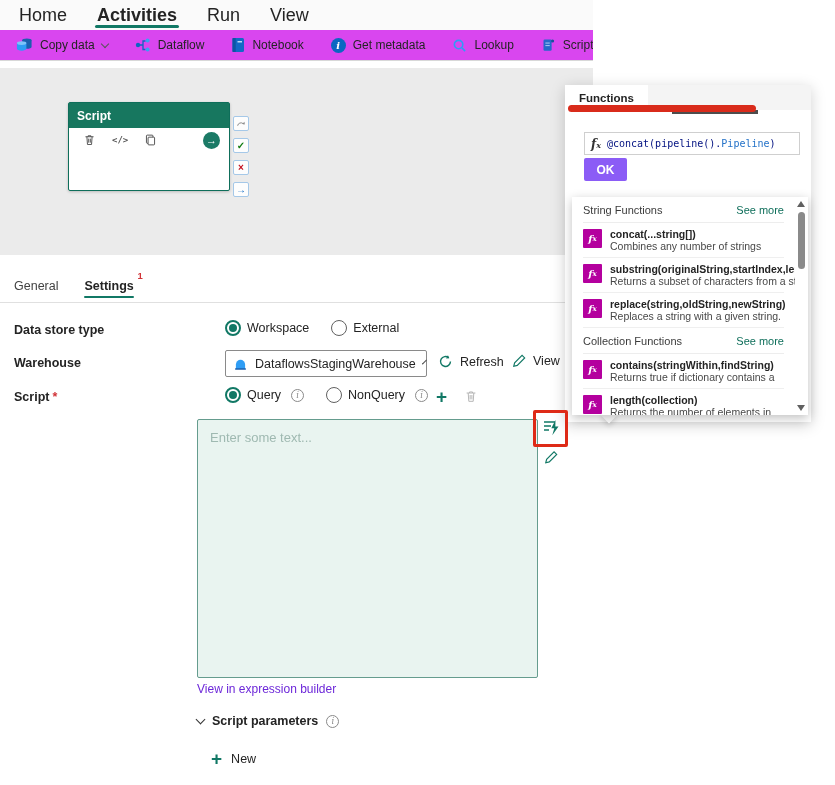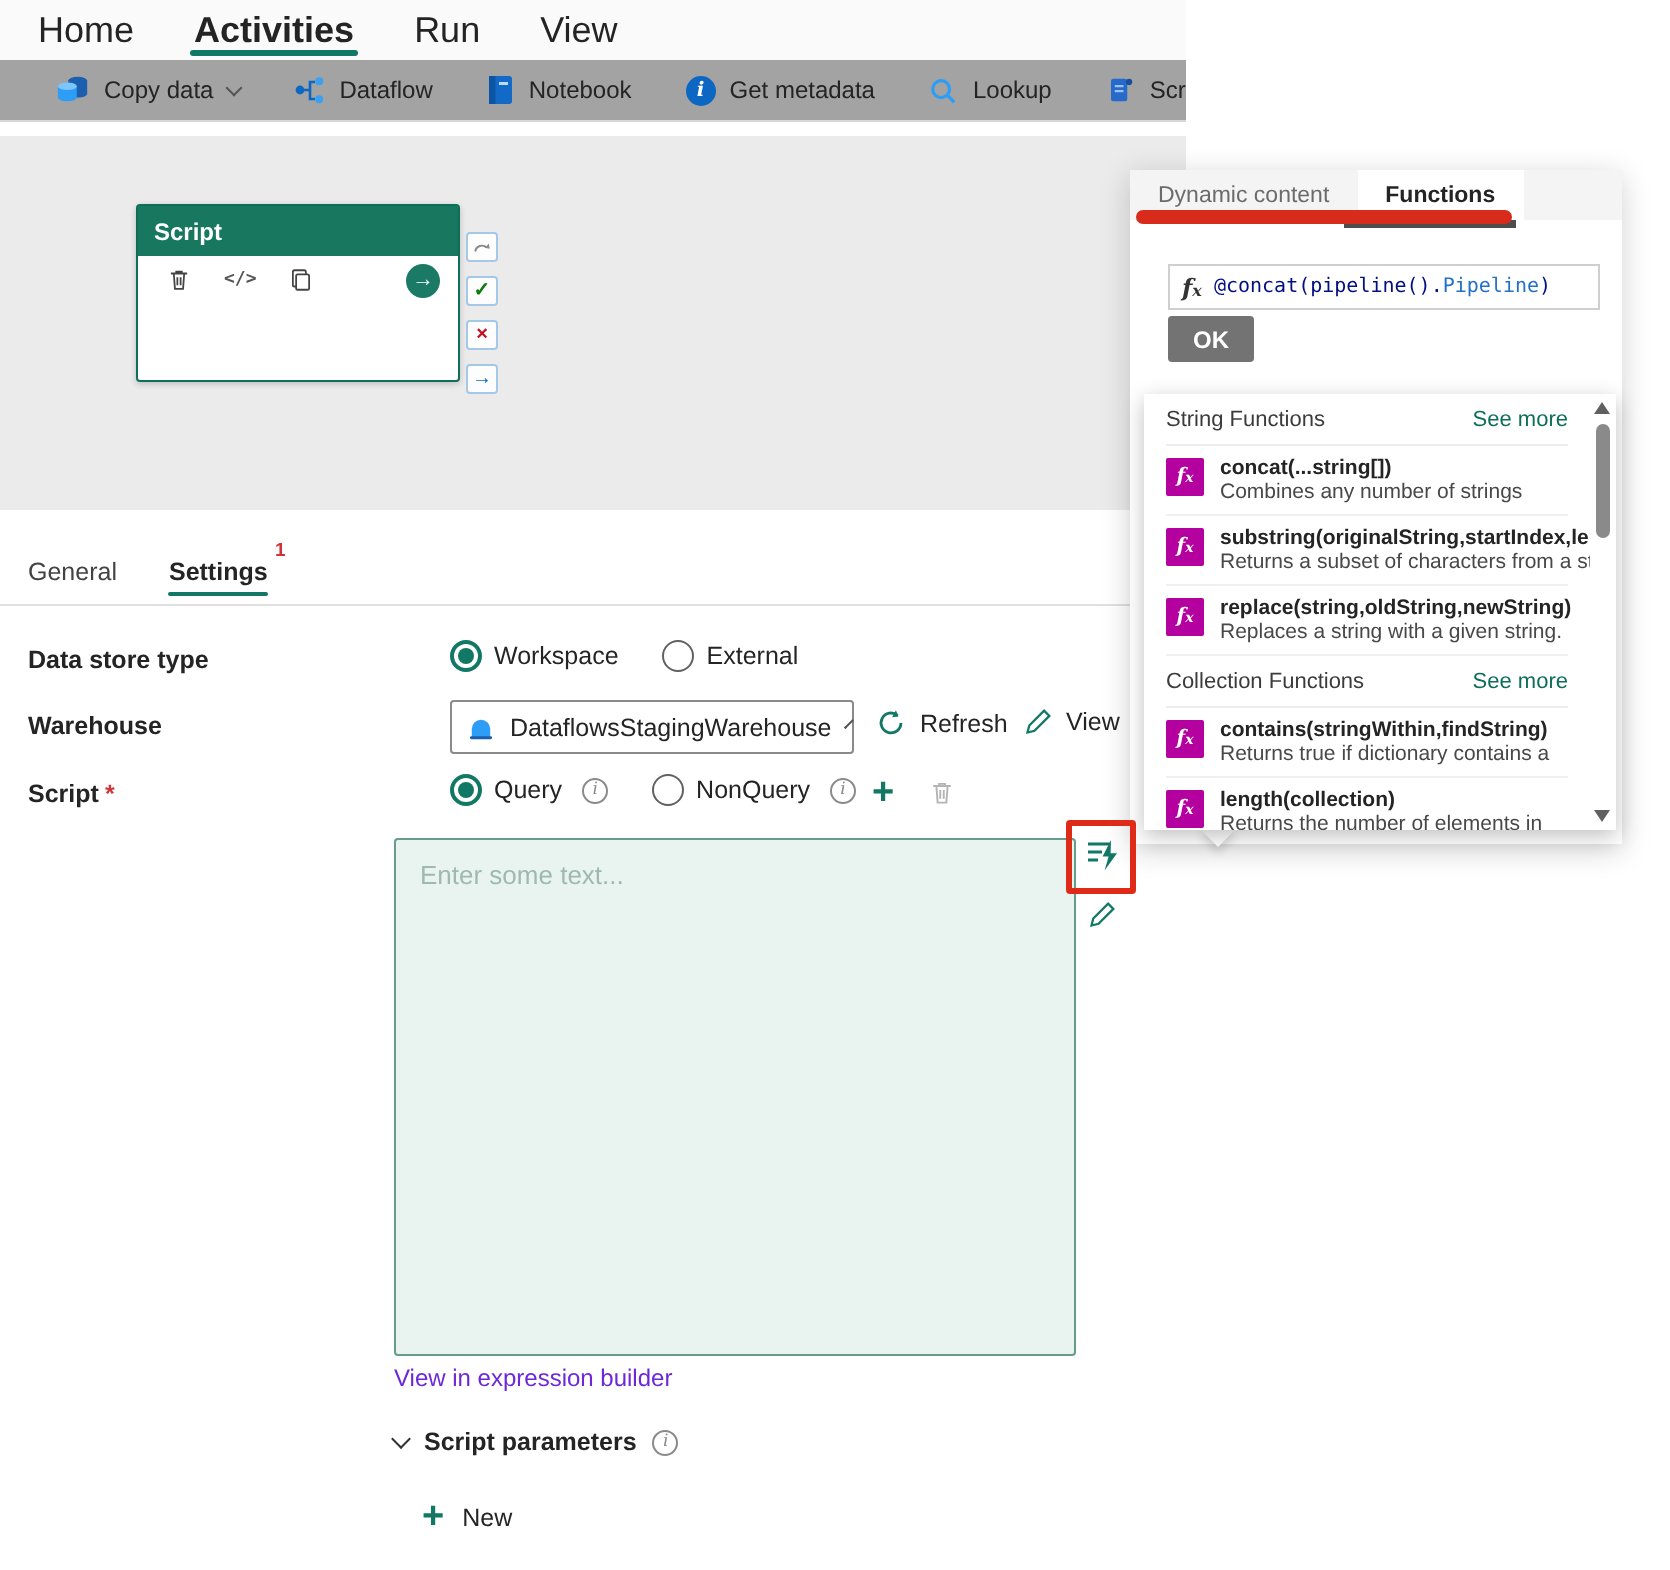--- a/index.html
+++ b/index.html
@@ -15,22 +15,22 @@
   
   .menubar { position:absolute; left:0; top:0; width:593px; height:30px; background:#fafafa;
              display:flex; align-items:stretch; padding-left:10px; }
   .menu-item { position:relative; display:flex; align-items:center; padding:0 9px; margin-right:12px;
                font-size:18px; color:#242424; cursor:default; }
   .menu-item.active { font-weight:bold; }
   .menu-item.active::after { content:""; position:absolute; left:7px; right:7px; bottom:2px; height:3px;
                background:#117865; border-radius:2px; }
 
   
-  .toolbar { position:absolute; left:0; top:30px; width:593px; height:31px; background:#a3a3a3;
-             border-bottom:1px solid #d8d8d8; display:flex; align-items:center; padding-left:28px; gap:27px; }
+  .toolbar { position:absolute; left:0; top:30px; width:593px; height:31px; background:#d946ef;
+             border-bottom:1px solid #d8d8d8; display:flex; align-items:center; padding-left:16px; gap:27px; }
   .tb-item { display:flex; align-items:center; gap:7px; font-size:12px; color:#242424; white-space:nowrap; }
   .chev { width:6px; height:6px; border-right:1.4px solid #555; border-bottom:1.4px solid #555;
           transform:rotate(45deg); margin-top:-3px; display:inline-block; }
   .info-dot { display:inline-flex; width:15px; height:15px; border-radius:50%; background:#0b67c2;
           color:#fff; align-items:center; justify-content:center; font:italic bold 10px "DejaVu Serif", serif; }
 
   
   .canvas { position:absolute; left:0; top:68px; width:593px; height:187px; background:#ebebeb; }
   .node { position:absolute; left:68px; top:34px; width:162px; height:89px; background:#fff;
           border:1px solid #0e6e5a; border-radius:2px; box-shadow:0 1px 3px rgba(0,0,0,.2); }
@@ -100,21 +100,21 @@
   .dark-underline { position:absolute; left:107px; top:25px; width:86px; height:4px; background:#4d4d4d; }
   .red-underline { position:absolute; left:3px; top:20px; width:188px; height:7px; background:#d92b1b;
         border-radius:3.5px; z-index:2; }
   .expr-row { position:absolute; left:19px; top:47px; width:216px; height:23px; border:1px solid #cfcfcf;
         background:#fff; display:flex; align-items:center; padding:0 6px; gap:6px; }
   .fx-glyph { font:italic bold 12px "DejaVu Serif", serif; color:#333; }
   .fx-glyph .sub { font-size:8px; }
   .expr-text { font:10px "DejaVu Sans Mono", monospace; white-space:nowrap; }
   .expr-text .pre { color:#001080; }
   .expr-text .hl { color:#2472c8; }
-  .ok-btn { position:absolute; left:19px; top:73px; width:43px; height:23px; background:#737373; color:#fff;
+  .ok-btn { position:absolute; left:19px; top:73px; width:43px; height:23px; background:#8b5cf6; color:#fff;
         border:none; font-family:"Liberation Sans", sans-serif; font-size:12px; font-weight:bold; border-radius:2px; }
 
   .fn-list { position:absolute; left:7px; top:112px; width:236px; height:218px; background:#fff;
         box-shadow:0 3px 10px rgba(0,0,0,.25); overflow:hidden; padding:0 24px 0 11px; }
   .fn-beak { position:absolute; left:38px; top:324px; width:12px; height:12px; background:#fff;
         transform:rotate(45deg); box-shadow:2px 2px 5px rgba(0,0,0,.15); }
   .fn-sec-head { display:flex; align-items:center; justify-content:space-between; padding:7px 0 6px 0;
         border-bottom:1px solid #ededed; }
   .fn-sec-title { font-size:11px; color:#3b3b3b; }
   .see-more { font-size:11px; color:#0e6e5a; cursor:pointer; }
@@ -342,21 +342,20 @@
 
   <div class="new-row">
     <span class="plus-glyph">+</span>
     <span>New</span>
   </div>
 
 </div>
 
 <div class="flyout">
   <div class="fly-tabs">
-    <div class="fly-tab">Dynamic content</div>
     <div class="fly-tab active">Functions</div>
   </div>
   <div class="dark-underline"></div>
   <div class="red-underline"></div>
 
   <div class="expr-row">
     <span class="fx-glyph"><i>f</i><span class="sub">x</span></span>
     <span class="expr-text"><span class="pre">@concat(pipeline().</span><span class="hl">Pipeline</span><span class="pre">)</span></span>
   </div>
   <button class="ok-btn">OK</button>

